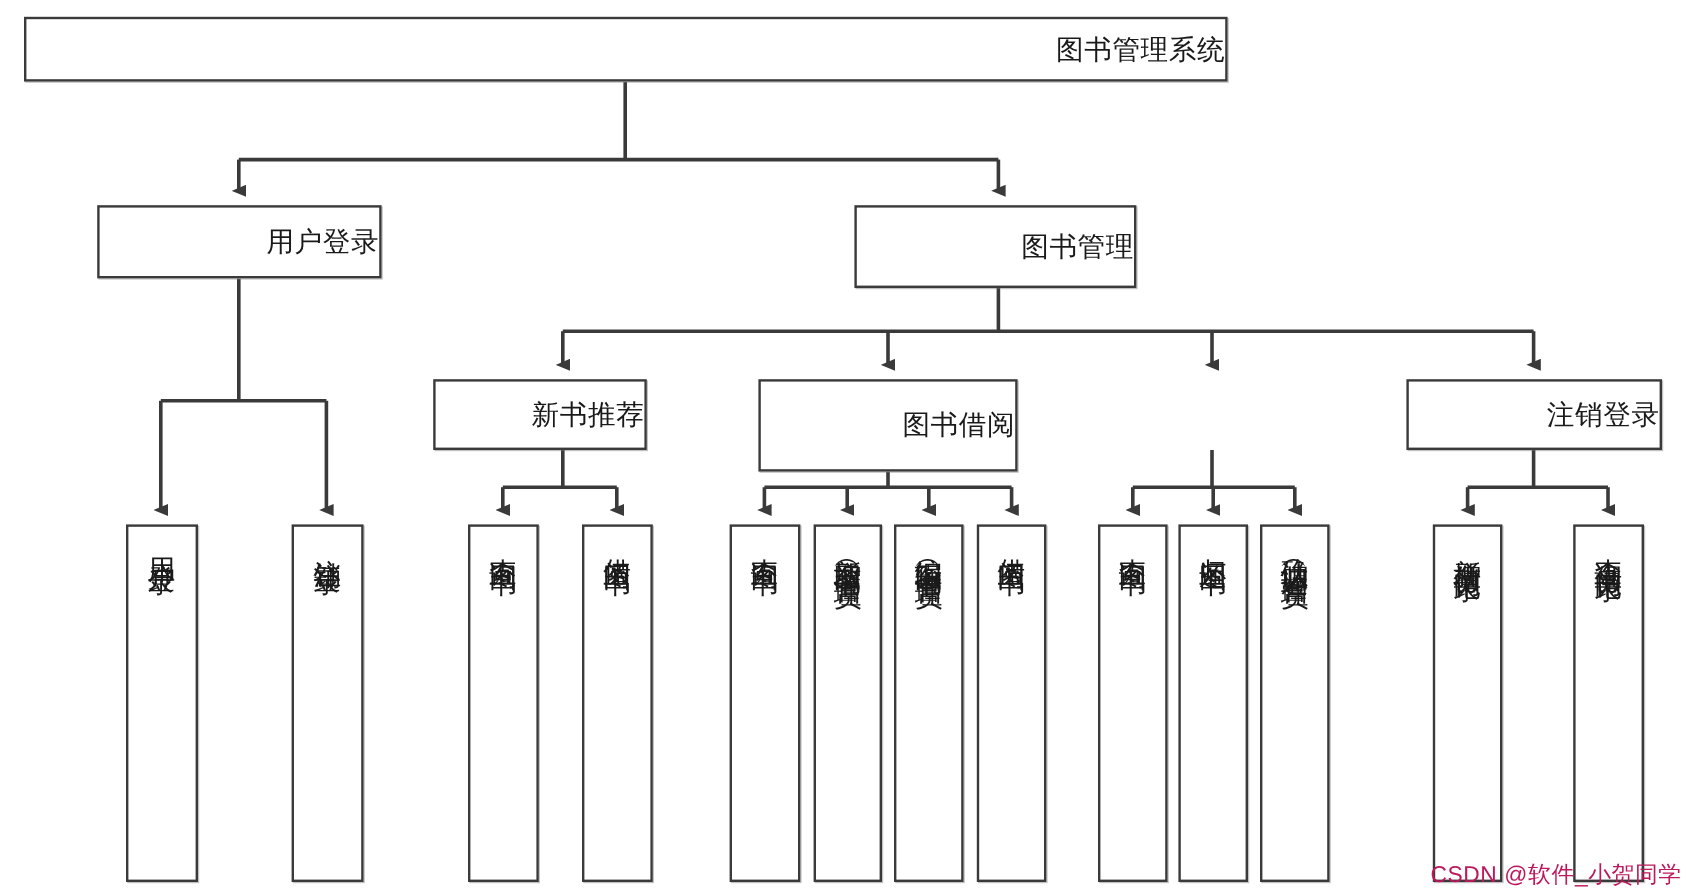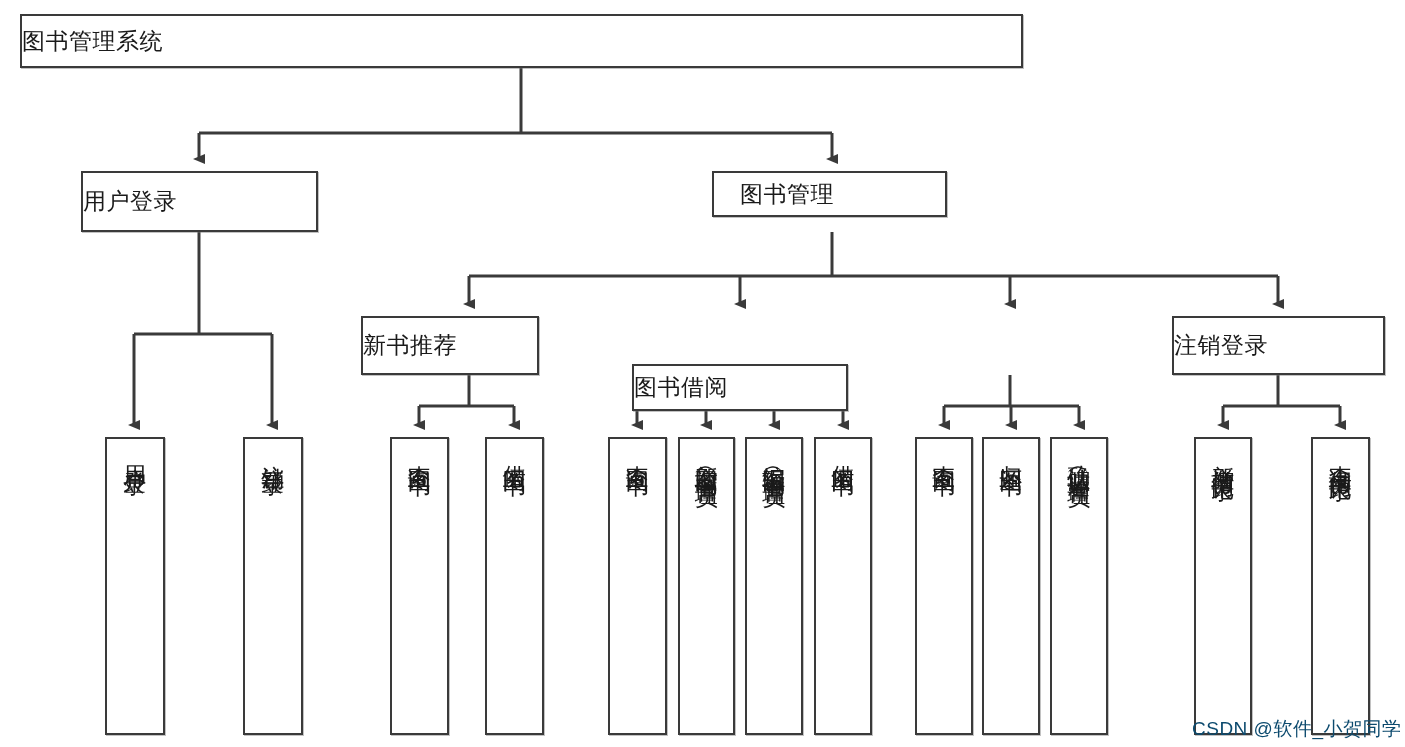--- a/index.html
+++ b/index.html
@@ -25,21 +25,21 @@
     height: 747px;
     pointer-events: none;
   }
   .node {
     position: absolute;
     box-sizing: border-box;
     border: 2px solid #3a3a3a;
     background: #ffffff;
     display: flex;
     align-items: center;
-    justify-content: flex-start;
+    justify-content: flex-end;
     color: #1a1a1a;
     box-shadow: 1px 1px 0 rgba(120,120,120,0.45);
   }
   .node .label {
     display: block;
     text-align: center;
     line-height: 1.15;
     letter-spacing: 0.5px;
   }
   .node.horiz .label {
@@ -54,21 +54,21 @@
     writing-mode: vertical-rl;
     text-orientation: upright;
     font-size: 23px;
     letter-spacing: 3px;
     margin: 0 auto;
     white-space: nowrap;
   }
   .watermark {
     position: absolute;
     font-size: 19px;
-    color: #0c4a6e;
+    color: #be185d;
     white-space: nowrap;
     letter-spacing: 0.5px;
   }
 </style>
 </head>
 <body>
 
 <div id="canvas">
 
   <svg class="edges" viewBox="0 0 1405 747">
@@ -121,28 +121,28 @@
     </g>
   </svg>
 
   <div class="node horiz" id="n-root" style="left: 20px; top: 14px; width: 1003px; height: 54px;">
     <span class="label">图书管理系统</span>
   </div>
 
   <div class="node horiz" id="n-l1-0" style="left: 81px; top: 171px; width: 237px; height: 61px;">
     <span class="label">用户登录</span>
   </div>
-  <div class="node horiz" id="n-l1-1" style="left: 712px; top: 171px; width: 235px; height: 46px; padding-left: 26px;">
+  <div class="node horiz" id="n-l1-1" style="left: 712px; top: 171px; width: 235px; height: 69px; padding-left: 26px;">
     <span class="label">图书管理</span>
   </div>
 
   <div class="node horiz" id="n-l2-0" style="left: 361px; top: 316px; width: 178px; height: 59px;">
     <span class="label">新书推荐</span>
   </div>
-  <div class="node horiz" id="n-l2-1" style="left: 632px; top: 316px; width: 216px; height: 47px; margin-top: 48px;">
+  <div class="node horiz" id="n-l2-1" style="left: 632px; top: 316px; width: 216px; height: 77px;">
     <span class="label">图书借阅</span>
   </div>
   <div class="node horiz" id="n-l2-3" style="left: 1172px; top: 316px; width: 213px; height: 59px;">
     <span class="label">注销登录</span>
   </div>
 
   <div class="node vert" id="n-lf-0" style="left: 105px; top: 437px; width: 60px; height: 298px;">
     <span class="label">用户登录</span>
   </div>
   <div class="node vert" id="n-lf-1" style="left: 243px; top: 437px; width: 60px; height: 298px;">

